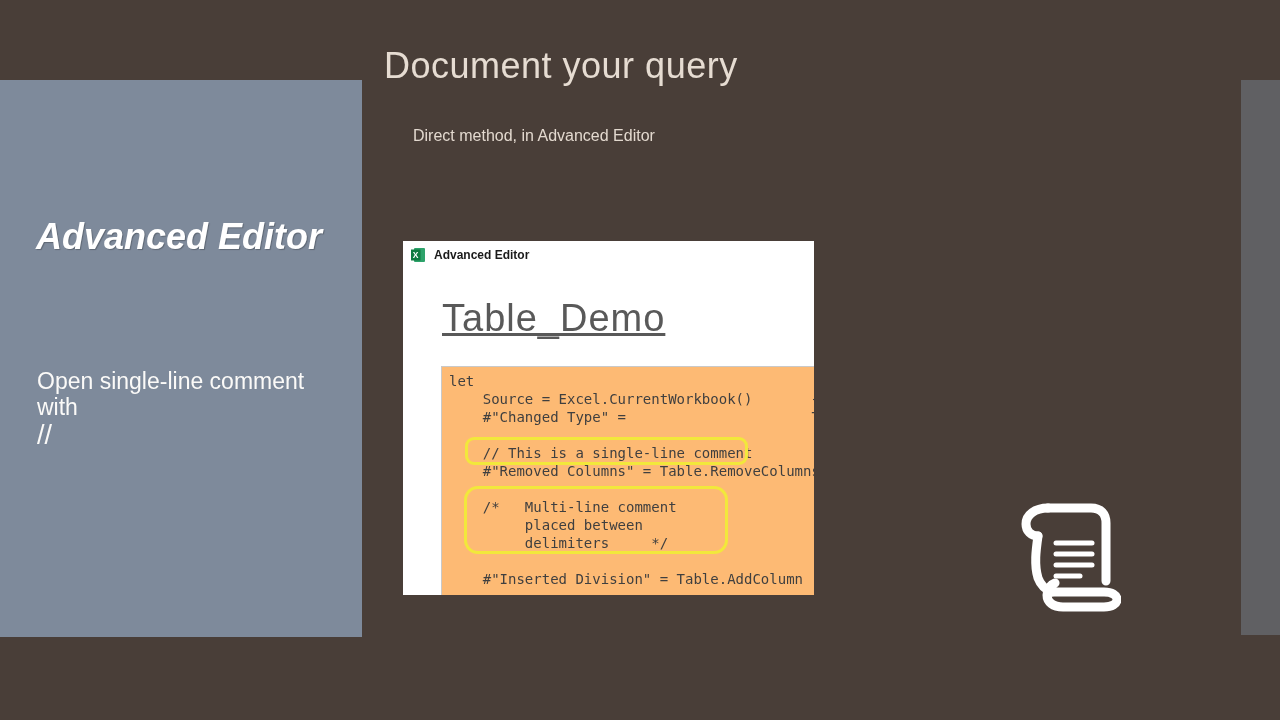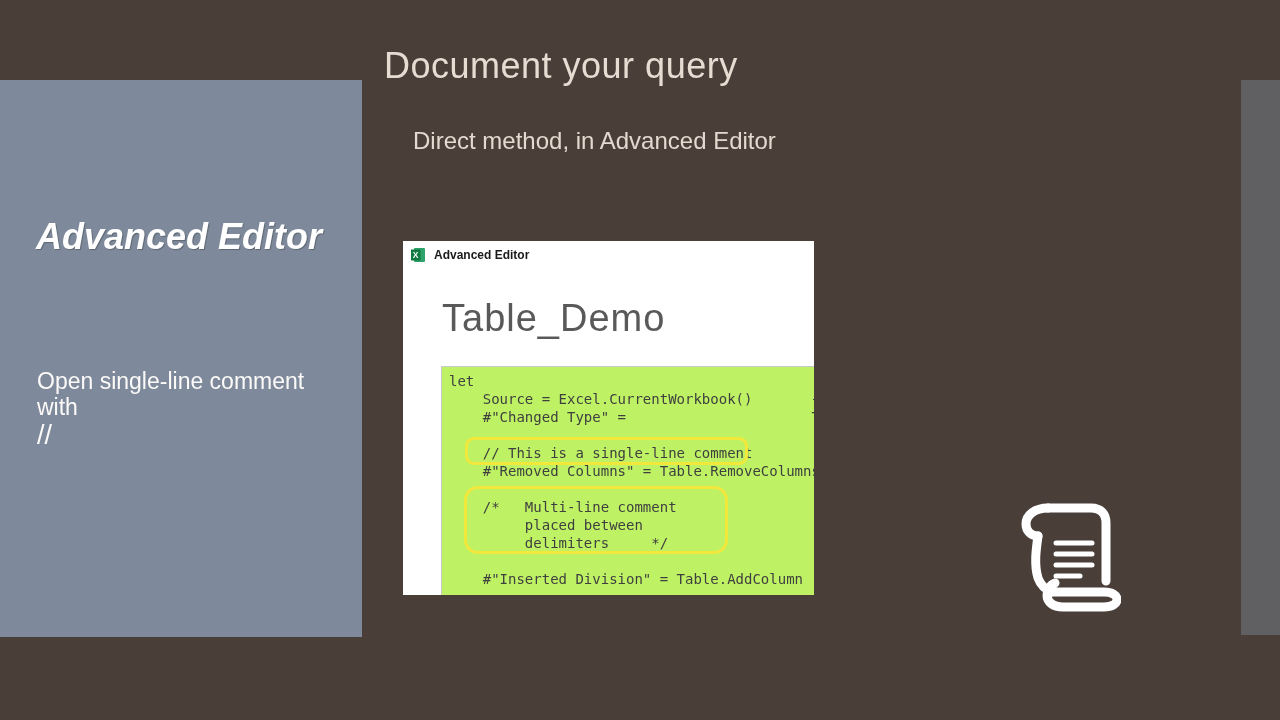--- a/index.html
+++ b/index.html
@@ -11,21 +11,21 @@
     font-family:"Liberation Sans", sans-serif;
   }
 
   
   .slide-title {
     position:absolute; left:384px; top:33px;
     font-size:36px; color:#e6dcd2; letter-spacing:0.5px;margin-top:12px;
   }
   .slide-subtitle {
     position:absolute; left:413px; top:127px;
-    font-size:24px; color:#e3d9cf;
+    font-size:16px; color:#e3d9cf;
   }
 
   
   .sidebar {
     position:absolute; left:0; top:80px; width:362px; height:557px;
     background:#7e8a9b;
   }
   .sidebar-heading {
     position:absolute; left:36px; top:136px;
     font-size:36px; font-weight:bold; font-style:italic; color:#ffffff;
@@ -50,25 +50,25 @@
     position:absolute; left:403px; top:241px; width:411px; height:354px;
     background:#ffffff; overflow:hidden;
   }
   .editor-titlebar {
     display:flex; align-items:center; gap:8px; padding:6px 0 0 7px;
   }
   .editor-titlebar-text { font-size:12px; font-weight:bold; color:#1a1a1a; }
   .excel-icon { width:16px; height:16px; flex:0 0 16px; }
   .query-name {
     position:absolute; left:39px; top:56px;
-    font-size:38px; font-weight:300; color:#595959; letter-spacing:1px;
+    font-size:38px; font-weight:300; color:#595959; letter-spacing:1px;text-decoration:underline;
   }
   .code-box {
     position:absolute; left:38px; top:125px; width:430px; height:290px;
-    border:1px solid #c9c9c9; background:#bef264;
+    border:1px solid #c9c9c9; background:#fdba74;
     padding:5px 0 0 7px;
   }
   .code-line {
     font-family:"DejaVu Sans Mono", monospace;
     font-size:14px; line-height:18px; min-height:18px;
     white-space:pre; color:#3f3f3f;
   }
   .code-highlight {
     position:absolute; border:3px solid #f2e83b; background:transparent;
   }

